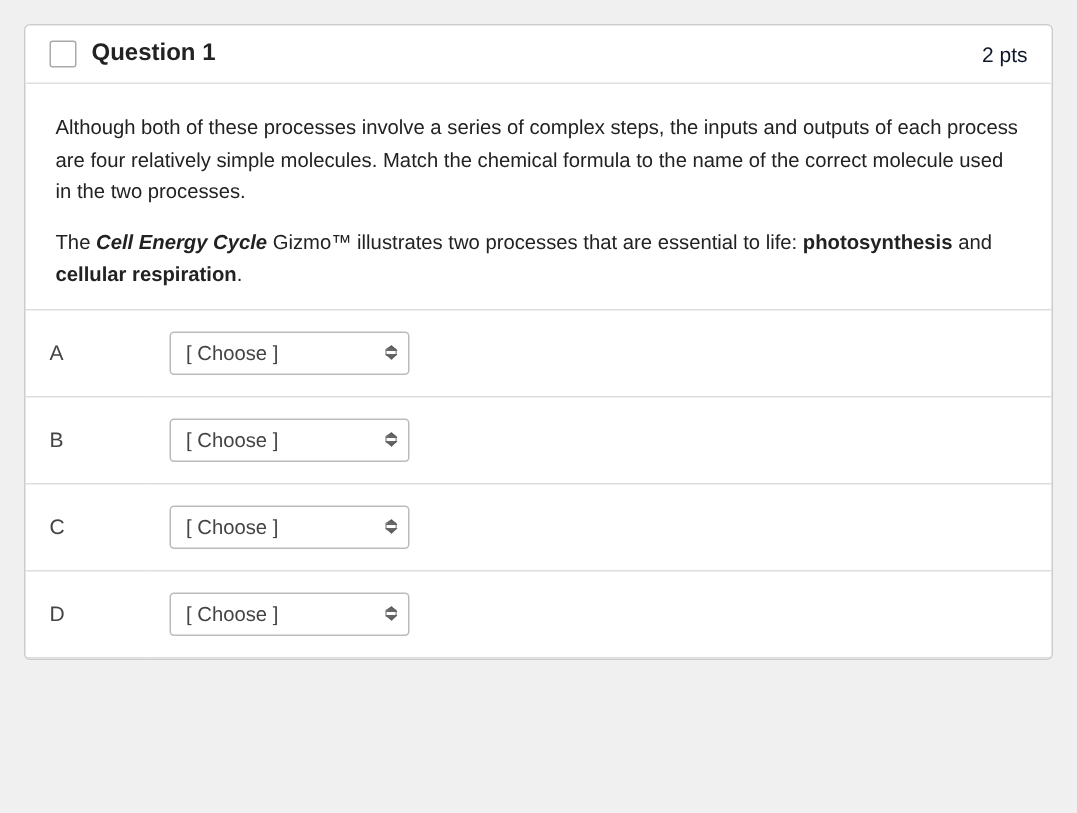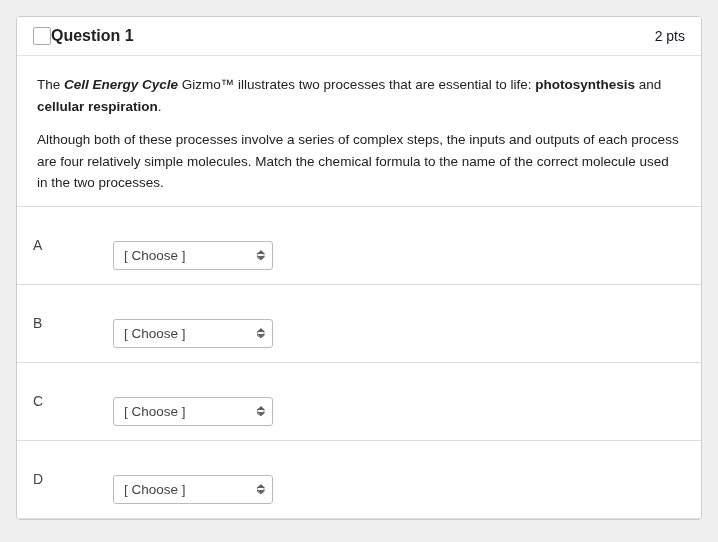--- a/index.html
+++ b/index.html
@@ -26,20 +26,21 @@
       display: flex;
       justify-content: space-between;
       align-items: center;
       padding: 10px 16px;
       border-bottom: 1px solid #e0e0e0;
       background: #fff;
     }
     .question-header-left {
       display: flex;
       align-items: flex-end;
+      gap: 10px;
     }
     .checkbox-icon {
       width: 18px;
       height: 18px;
       border: 1.5px solid #aaa;
       border-radius: 2px;
       display: inline-block;
     }
     .question-title {
       font-size: 16px;
@@ -99,21 +100,20 @@
     .row-label {
       width: 80px;
       font-size: 14px;
       color: #444;
       font-weight: 400;
     }
     .row-select-cell {
       display: flex;
       align-items: center;
       gap: 6px;
-      margin-top: 20px;
     }
     .choose-select {
       appearance: none;
       -webkit-appearance: none;
       border: 1px solid #bbb;
       border-radius: 3px;
       padding: 6px 28px 6px 10px;
       font-size: 13.5px;
       color: #444;
       background: #fff;
@@ -169,24 +169,24 @@
 
     <div class="question-header">
       <div class="question-header-left">
         <span class="checkbox-icon"></span>
         <span class="question-title">Question 1</span>
       </div>
       <span class="pts-label">2 pts</span>
     </div>
 
     <div class="question-body">
+      <p>Although both of these processes involve a series of complex steps, the inputs and outputs of each process are four relatively simple molecules.  Match the chemical formula to the name of the correct molecule used in the two processes.</p>
       <p>
         The <span class="italic-bold">Cell Energy Cycle</span> Gizmo™ illustrates two processes that are essential to life: <span class="bold">photosynthesis</span> and <span class="bold">cellular respiration</span>.
       </p>
-      <p>Although both of these processes involve a series of complex steps, the inputs and outputs of each process are four relatively simple molecules.  Match the chemical formula to the name of the correct molecule used in the two processes.</p>
 
     </div>
 
     <table class="match-table">
       <tbody>
 
         <tr>
           <td class="row-label">A</td>
           <td>
             <div class="row-select-cell">

